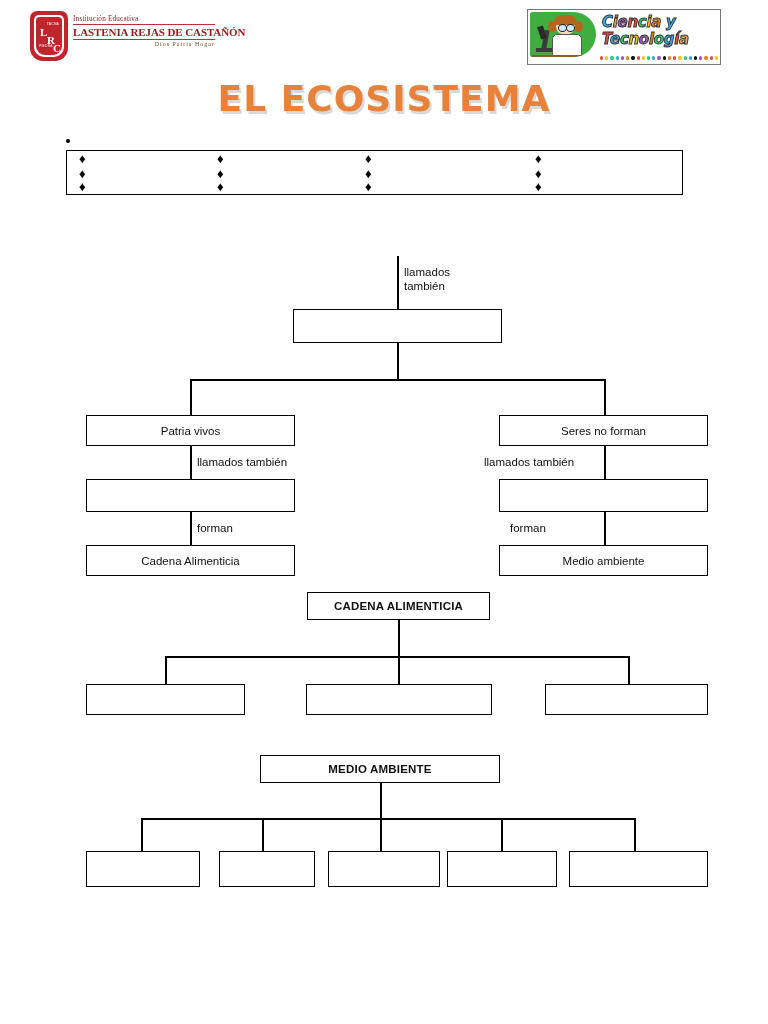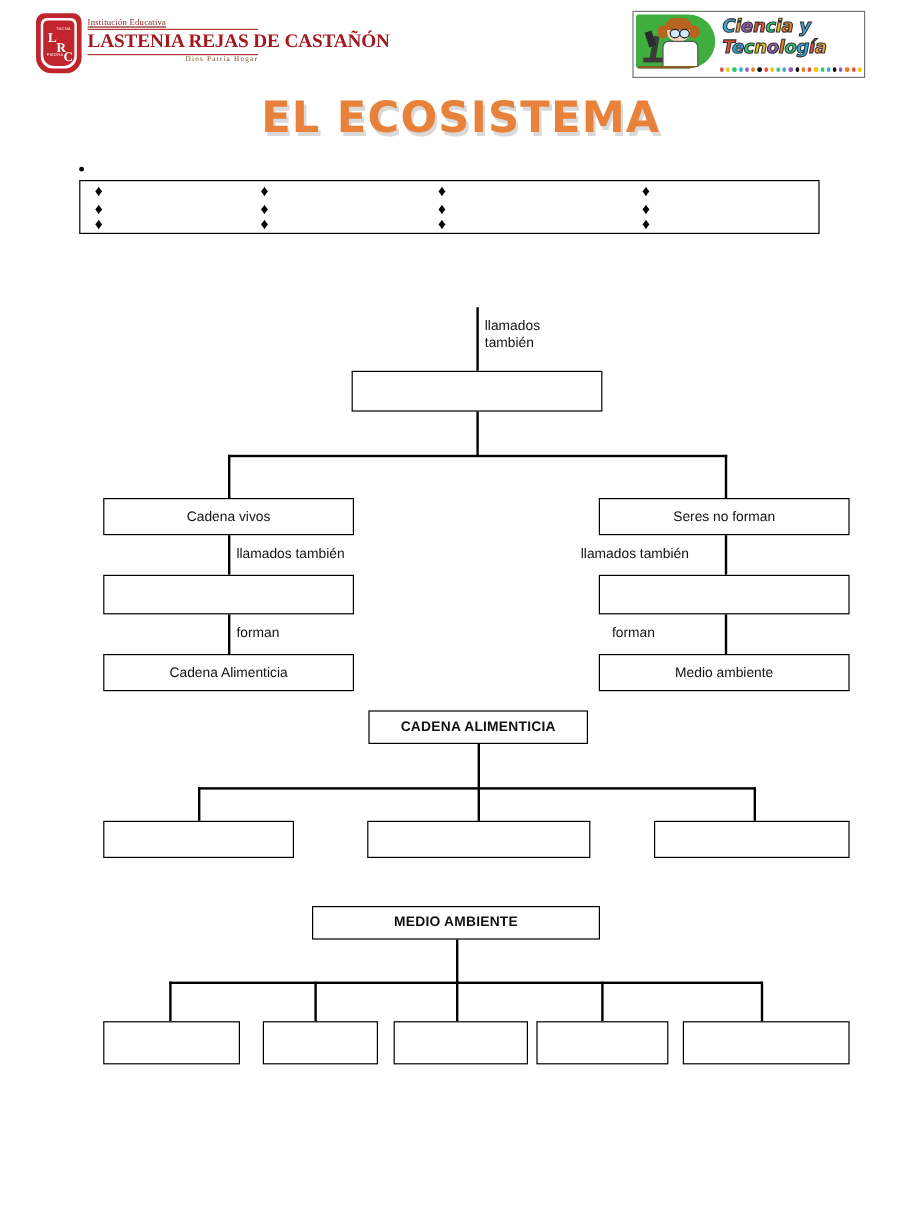--- a/index.html
+++ b/index.html
@@ -29,23 +29,23 @@
     position:absolute;width:60px;height:7px;background:#ffffff;
     left:-14px;top:16px;transform:rotate(58deg);transform-origin:left center;
   }
   .shield .l{position:absolute;left:4px;top:9px;color:#fff;font-size:11px;font-weight:bold;font-family:"Liberation Serif",serif;}
   .shield .r{position:absolute;left:11px;top:17px;color:#fff;font-size:11px;font-weight:bold;font-family:"Liberation Serif",serif;}
   .shield .c{position:absolute;left:17px;top:25px;color:#fff;font-size:11px;font-weight:bold;font-family:"Liberation Serif",serif;}
   .shield .tiny-top{position:absolute;right:3px;top:5px;color:#fff;font-size:3.4px;letter-spacing:.2px;}
   .shield .tiny-bot{position:absolute;left:3px;bottom:7px;color:#fff;font-size:3.4px;letter-spacing:.2px;}
 
   .logo-text{margin-left:5px;padding-top:4px;}
-  .logo-text .l1{font-family:"Liberation Serif",serif;font-size:7.2px;color:#8a1c20;letter-spacing:.2px;text-decoration:underline;}
+  .logo-text .l1{font-family:"Liberation Serif",serif;font-size:7.2px;color:#8a1c20;letter-spacing:.2px;}
   .logo-rule{height:1px;background:#b5343a;margin:1px 0 1px 0;width:142px;}
-  .logo-text .l2{font-family:"Liberation Serif",serif;font-size:16px;color:#a3191f;font-weight:bold;letter-spacing:-.1px;white-space:nowrap;}
+  .logo-text .l2{font-family:"Liberation Serif",serif;font-size:11px;color:#a3191f;font-weight:bold;letter-spacing:-.1px;white-space:nowrap;}
   .logo-rule2{height:1px;background:#b5343a;margin:1px 0 1px 0;width:142px;}
   .logo-text .l3{font-family:"Liberation Serif",serif;font-size:6px;color:#6d4b22;text-align:right;width:142px;letter-spacing:1px;}
 
   
   .sci-banner{
     position:absolute;left:527px;top:9px;width:192px;height:54px;
     border:1px solid #777;background:#ffffff;overflow:hidden;
   }
   .sci-green{
     position:absolute;left:2px;top:2px;width:66px;height:45px;
@@ -190,21 +190,21 @@
   <div class="vline" style="left:397px;top:256px;height:53px;"></div>
   <div class="lbl" style="left:404px;top:265px;">llamados
 también</div>
   <div class="box" style="left:293px;top:309px;width:209px;height:34px;"></div>
 
   <div class="vline" style="left:397px;top:343px;height:37px;"></div>
   <div class="hline" style="left:190px;top:379px;width:416px;"></div>
   <div class="vline" style="left:190px;top:379px;height:36px;"></div>
   <div class="vline" style="left:604px;top:379px;height:36px;"></div>
 
-  <div class="box" style="left:86px;top:415px;width:209px;height:31px;">Cadena vivos</div>
+  <div class="box" style="left:86px;top:415px;width:209px;height:31px;">Patria vivos</div>
   <div class="vline" style="left:190px;top:446px;height:33px;"></div>
   <div class="lbl" style="left:197px;top:455px;">llamados también</div>
   <div class="box" style="left:86px;top:479px;width:209px;height:33px;"></div>
   <div class="vline" style="left:190px;top:512px;height:33px;"></div>
   <div class="lbl" style="left:197px;top:521px;">forman</div>
   <div class="box" style="left:86px;top:545px;width:209px;height:31px;">Cadena Alimenticia</div>
 
   <div class="box" style="left:499px;top:415px;width:209px;height:31px;">Seres no forman</div>
   <div class="vline" style="left:604px;top:446px;height:33px;"></div>
   <div class="lbl" style="left:484px;top:455px;">llamados también</div>

